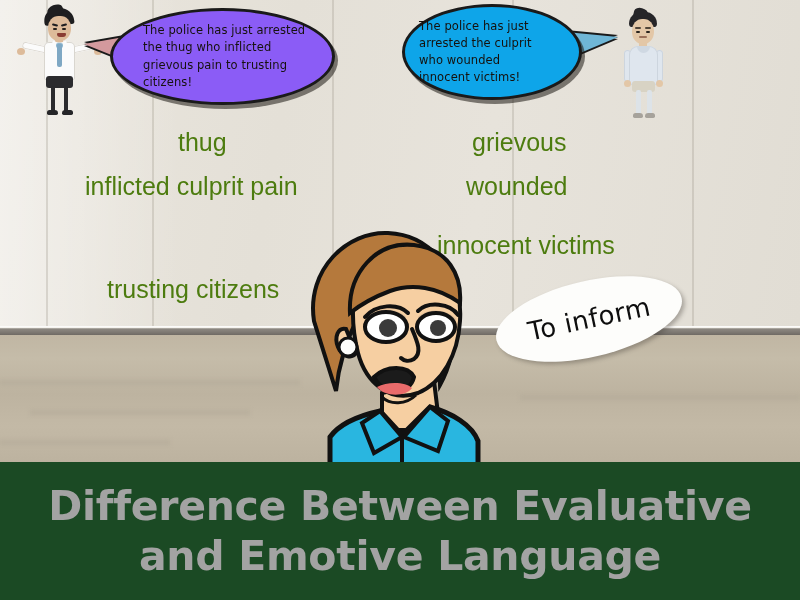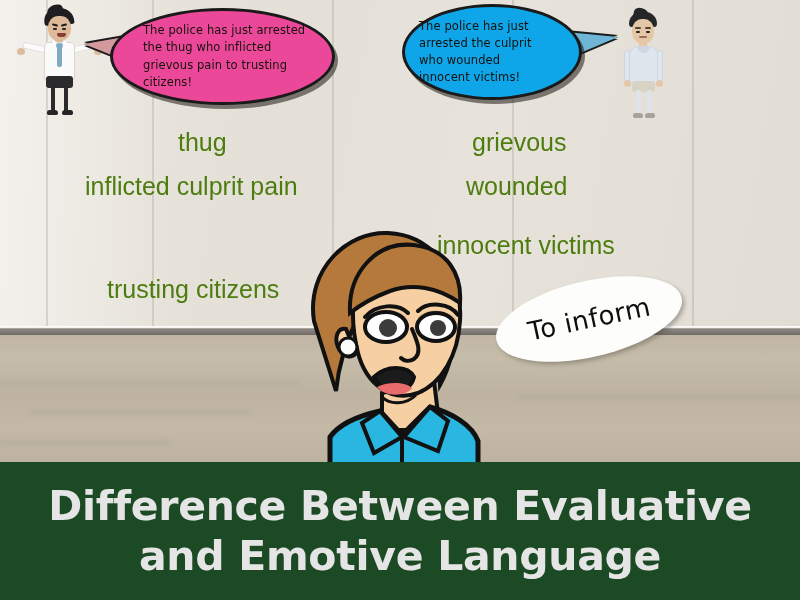--- a/index.html
+++ b/index.html
@@ -45,21 +45,21 @@
     box-shadow:3px 4px 0 rgba(30,25,20,.55);
     display:flex; align-items:center;
   }
   .bubble-text {
     font-family:"DejaVu Sans", sans-serif;
     font-size:11.5px; line-height:1.48; color:#16110d;
     letter-spacing:.1px;
   }
   .bubble-pink {
     left:110px; top:8px; width:225px; height:97px;
-    background:#ec4899;
+    background:#8b5cf6;
     padding:0 14px 0 30px;
   }
   .bubble-blue {
     left:402px; top:4px; width:180px; height:96px;
     background:#0ea5e9;
     padding:0 26px 0 14px;
   }
   .tail { position:absolute; }
   .tail-pink {
     left:84px; top:37px; width:0; height:0;
@@ -191,21 +191,21 @@
 
   
   .banner {
     position:absolute; left:0; top:462px; width:800px; height:138px;
     background:#1b4a24;
     display:flex; flex-direction:column;
     align-items:center; justify-content:center;
   }
   .banner-line {
     font-family:"DejaVu Sans", sans-serif;
-    font-weight:bold; font-size:41px; color:#e5e5e5;
+    font-weight:bold; font-size:41px; color:#a3a3a3;
     letter-spacing:-.3px; line-height:1.22; white-space:nowrap;
   }
 </style>
 </head>
 <body>
 
 <div id="scene">
 
   <div class="wall"></div>
   <div class="wall-glow"></div>

